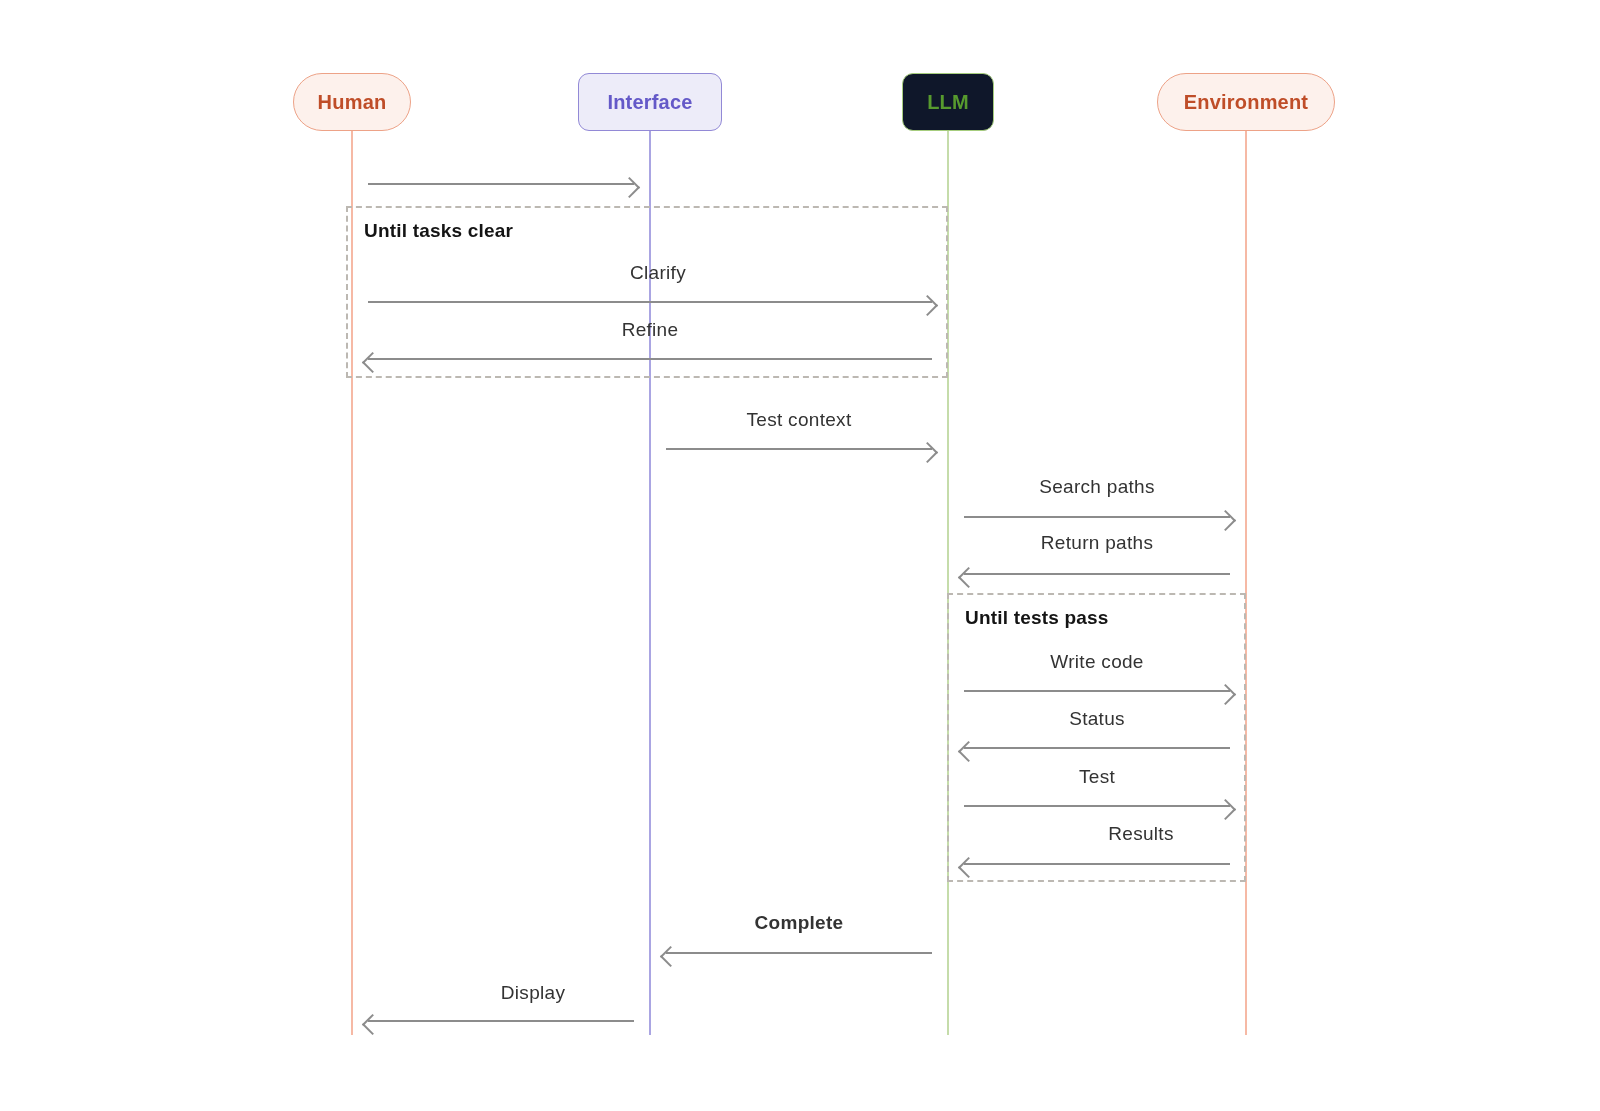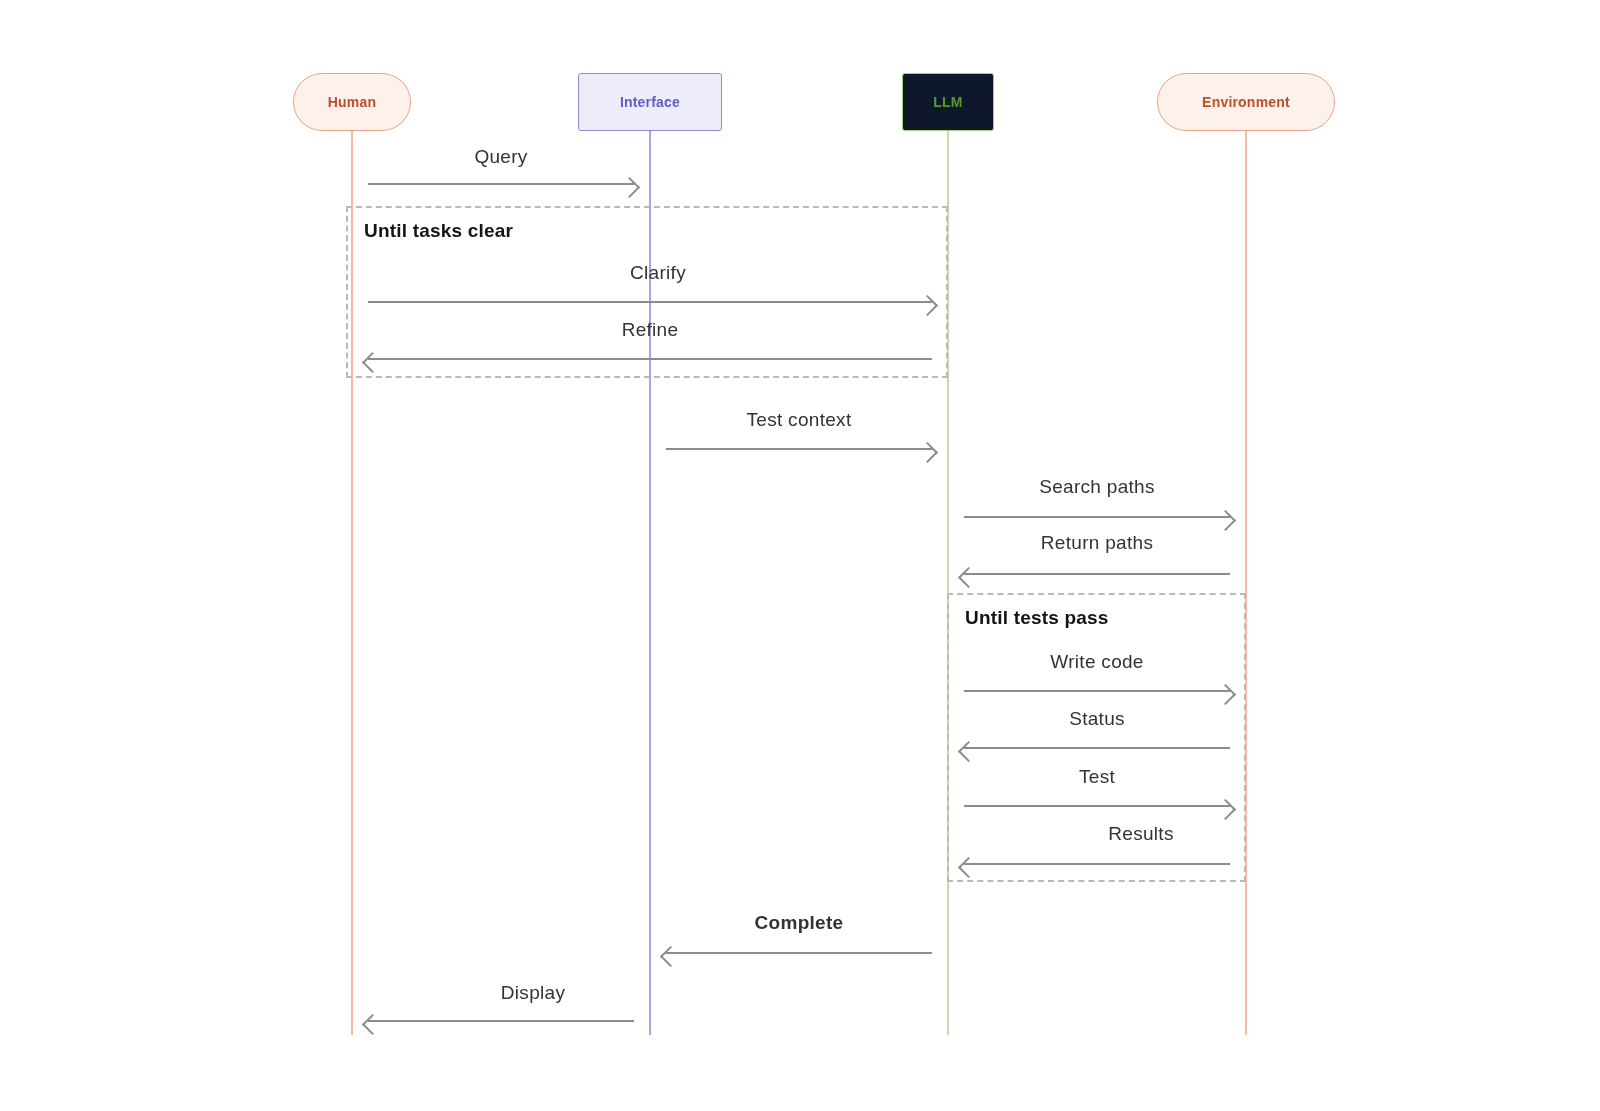--- a/index.html
+++ b/index.html
@@ -9,24 +9,24 @@
   }
   
   .lifeline{position:absolute;width:2px;top:131px;height:904px;z-index:1;}
   .lifeline.salmon{background:#f6b9a5;}
   .lifeline.purple{background:#aaa5e2;}
   .lifeline.green{background:#c5dcaa;}
   
   .actor{
     position:absolute;top:73px;height:58px;z-index:4;
     display:flex;align-items:center;justify-content:center;
-    font-size:14px;font-weight:700;letter-spacing:.2px;box-sizing:border-box;
+    font-size:20px;font-weight:700;letter-spacing:.2px;box-sizing:border-box;
   }
   .actor.pill{border-radius:29px;}
-  .actor.rect{border-radius:3px;}
+  .actor.rect{border-radius:11px;}
   .actor.salmon{background:#fdf1ec;border:1.5px solid #eda287;color:#bf4d28;}
   .actor.purple{background:#edecf9;border:1.5px solid #9289d6;color:#6459c8;}
   .actor.green{background:#0f172a;border:1.5px solid #a6cd7d;color:#579a2e;}
   
   .loop-box{
     position:absolute;border:2px dashed #bcb8b2;box-sizing:border-box;
     background:transparent;z-index:2;
   }
   .loop-label{
     position:absolute;left:16px;top:12px;font-size:19px;font-weight:700;
@@ -72,21 +72,20 @@
   <div class="actor rect purple" style="left:578px;width:144px;">
       <span>Interface</span>
     </div>
   <div class="actor rect green" style="left:902px;width:92px;">
       <span>LLM</span>
     </div>
   <div class="actor pill salmon" style="left:1157px;width:178px;">
       <span>Environment</span>
     </div>
 
-  <div class="msg-label" style="left:352px;top:144px;width:298px;">Query</div>
   <div class="arrow right" style="left:368px;top:183px;width:266px;"></div>
 
   <div class="msg-label" style="left:352px;top:260px;width:596px;margin-left:8px;">Clarify</div>
   <div class="arrow right" style="left:368px;top:301px;width:564px;"></div>
 
   <div class="msg-label" style="left:352px;top:317px;width:596px;">Refine</div>
   <div class="arrow left" style="left:368px;top:358px;width:564px;"></div>
 
   <div class="msg-label" style="left:650px;top:407px;width:298px;">Test context</div>
   <div class="arrow right" style="left:666px;top:448px;width:266px;"></div>

